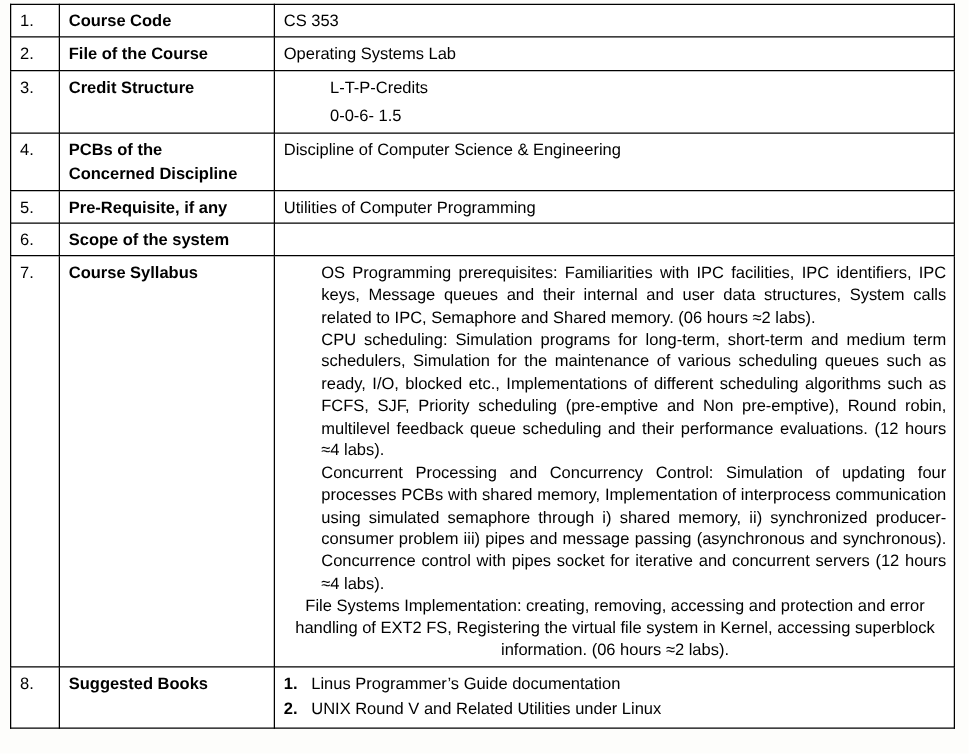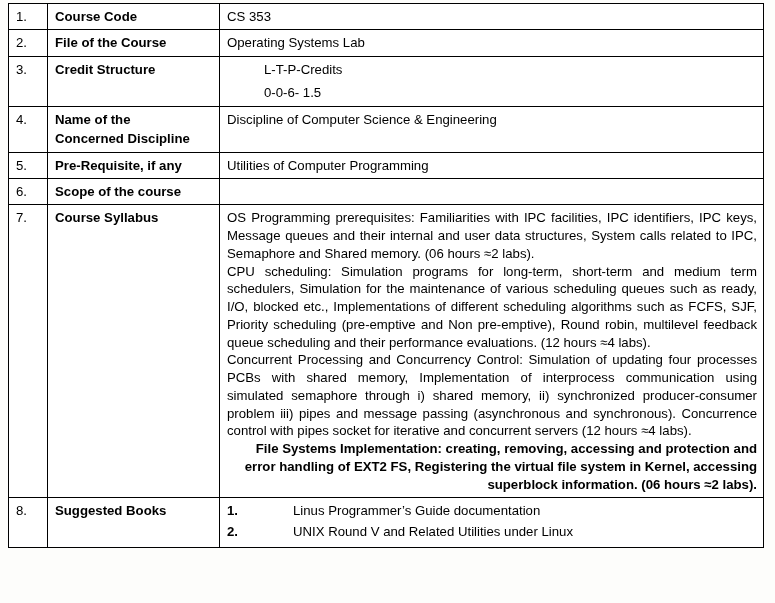--- a/index.html
+++ b/index.html
@@ -67,25 +67,25 @@
     padding-right: 8px;
   }
   td.syllabus-cell p {
     margin: 0;
     text-align: justify;
     text-justify: inter-word;
     font-size: 13.2px;
     line-height: 1.345;
   }
   td.syllabus-cell p:last-child {
-    text-align: right;
-    font-weight: bold;
+    text-align: center;
   }
   td.syllabus-cell p.just-last {
     text-align: justify;
+    margin-left: 30px;
   }
 
   ol.books {
     margin: 0;
     padding: 0;
     list-style: none;
   }
   ol.books li {
     display: flex;
     align-items: baseline;
@@ -93,21 +93,20 @@
     font-size: 13.2px;
     line-height: 1.3;
   }
   ol.books li .bk-num {
     font-weight: bold;
     width: 22px;
     flex: 0 0 22px;
   }
   ol.books li .bk-txt {
     flex: 1 1 auto;
-    margin-left: 44px;
   }
   td.books-cell {
     padding-top: 4px;
     padding-left: 8px;
   }
   .empty-cell { min-height: 15px; }
 </style>
 </head>
 <body>
 
@@ -138,35 +137,35 @@
         <td class="label">Credit Structure</td>
         <td class="value">
           <span class="credit-line">L-T-P-Credits</span>
           <span class="credit-line">0-0-6- 1.5</span>
         </td>
       </tr>
 
       <tr>
         <td class="num">4.</td>
         <td class="label">
-          <span class="label-line">Name of the</span>
+          <span class="label-line">PCBs of the</span>
           <span class="label-line">Concerned Discipline</span>
         </td>
         <td class="value">Discipline of Computer Science &amp; Engineering</td>
       </tr>
 
       <tr>
         <td class="num">5.</td>
         <td class="label">Pre-Requisite, if any</td>
         <td class="value">Utilities of Computer Programming</td>
       </tr>
 
       <tr>
         <td class="num">6.</td>
-        <td class="label">Scope of the course</td>
+        <td class="label">Scope of the system</td>
         <td class="value empty-cell"></td>
       </tr>
 
       <tr>
         <td class="num">7.</td>
         <td class="label">Course Syllabus</td>
         <td class="value syllabus-cell">
           <p class="just-last">OS Programming prerequisites: Familiarities with IPC facilities, IPC identifiers, IPC keys, Message queues and their internal and user data structures, System calls related to IPC, Semaphore and Shared memory.  (06 hours ≈2 labs).</p>
           <p class="just-last">CPU scheduling:  Simulation programs for long-term, short-term and medium term schedulers, Simulation for the maintenance of various scheduling queues such as ready, I/O, blocked etc., Implementations of different scheduling algorithms such as FCFS, SJF, Priority scheduling (pre-emptive and Non pre-emptive), Round robin, multilevel feedback queue scheduling and their performance evaluations. (12 hours ≈4 labs).</p>
           <p class="just-last">Concurrent Processing and Concurrency Control: Simulation of updating four processes PCBs with shared memory, Implementation of interprocess communication using simulated semaphore through i) shared memory,  ii) synchronized producer-consumer problem iii) pipes and message passing (asynchronous and synchronous). Concurrence control with pipes socket for iterative and concurrent servers (12 hours ≈4 labs).</p>

